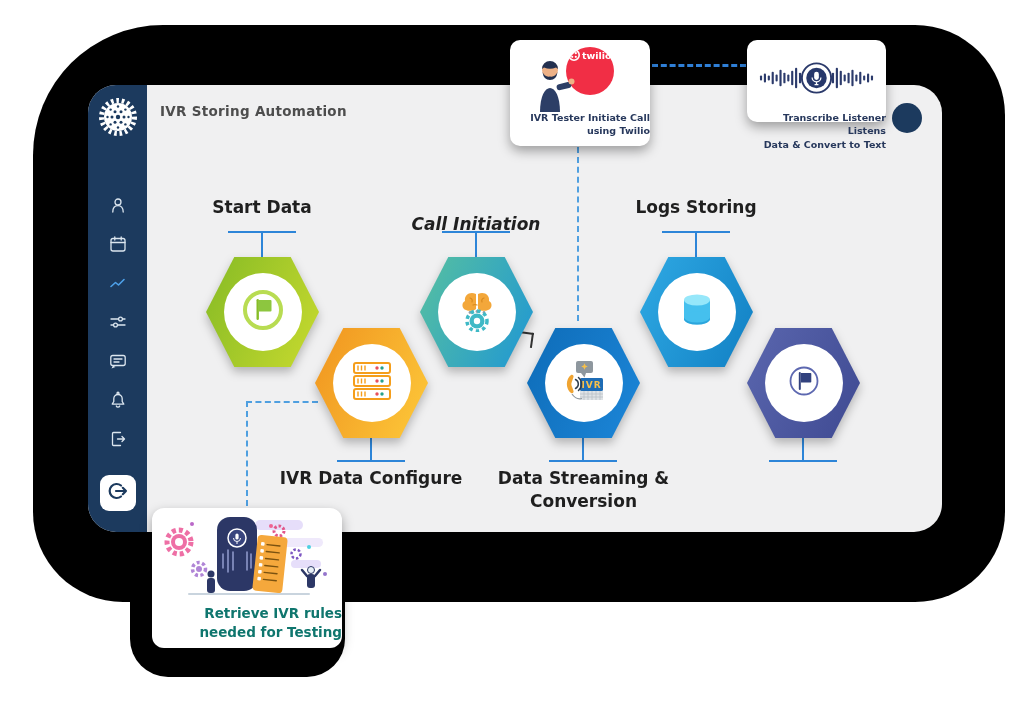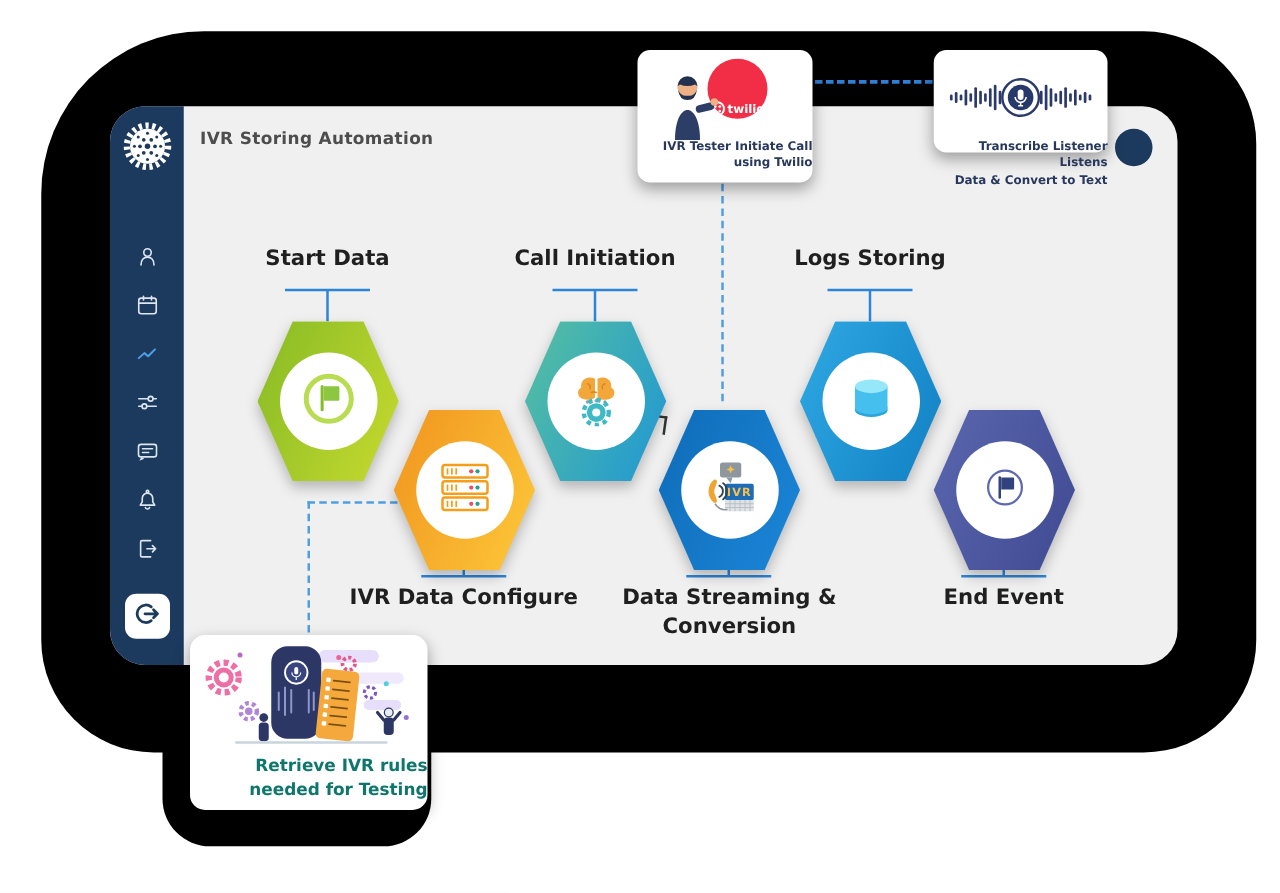--- a/index.html
+++ b/index.html
@@ -22,21 +22,21 @@
   .side-icons{margin-top:53px;display:flex;flex-direction:column;gap:19px;align-items:center;}
   .side-icon{width:20px;height:20px;cursor:pointer;}
   .logout-btn{margin-top:26px;width:36px;height:36px;background:#fff;border-radius:9px;
               display:flex;align-items:center;justify-content:center;cursor:pointer;}
 
   .title{left:160px;top:103px;font-size:13.5px;font-weight:bold;color:#4d4d4d;
          letter-spacing:.3px;z-index:4;}
   .avatar{left:892px;top:103px;width:30px;height:30px;border-radius:50%;background:#1c3a5e;z-index:4;}
 
   
-  .step{width:113px;height:128px;z-index:4;filter:drop-shadow(0 5px 5px rgba(0,0,0,.25));}
+  .step{width:113px;height:110px;z-index:4;filter:drop-shadow(0 5px 5px rgba(0,0,0,.25));}
   .hex{position:absolute;inset:0;clip-path:polygon(25% 0%,75% 0%,100% 50%,75% 100%,25% 100%,0% 50%);}
   .hex-start{background:linear-gradient(115deg,#86bb25,#c8da2f);}
   .hex-configure{background:linear-gradient(115deg,#f0941f,#fdc93a);}
   .hex-call{background:linear-gradient(115deg,#57c0a0,#1f97d4);}
   .hex-data{background:linear-gradient(115deg,#0e6cb8,#1c86d8);}
   .hex-logs{background:linear-gradient(115deg,#2fa9e3,#1180c4);}
   .hex-end{background:linear-gradient(115deg,#5a66ae,#3f4a92);}
   .hex-circle{position:absolute;left:50%;top:50%;transform:translate(-50%,-50%);
               width:78px;height:78px;background:#fff;border-radius:50%;
               display:flex;align-items:center;justify-content:center;}
@@ -51,21 +51,21 @@
         transform:rotate(8deg);z-index:4;}
 
   .steplabel{z-index:4;text-align:center;font-weight:bold;font-size:17px;color:#1f1f1f;line-height:1.35;}
 
   
   .card{background:#fff;border-radius:10px;box-shadow:0 5px 12px rgba(0,0,0,.35);z-index:6;cursor:pointer;}
   .card-caption{position:absolute;left:0;width:100%;text-align:right;font-weight:bold;
                 color:#27385c;white-space:pre-line;}
   .twilio-card{left:510px;top:40px;width:140px;height:106px;}
   .twilio-circle{position:absolute;left:56px;top:7px;width:48px;height:48px;border-radius:50%;
-                 background:#f12e45;display:flex;align-items:flex-end;justify-content:center;}
+                 background:#f12e45;display:flex;align-items:flex-start;justify-content:center;}
   .transcribe-card{left:747px;top:40px;width:139px;height:82px;}
   .retrieve-card{left:152px;top:508px;width:190px;height:140px;border-radius:12px;}
   .retrieve-card .card-caption{top:96px;font-size:13.5px;line-height:1.4;color:#0f766e;}
   .small-cap{top:71px;font-size:9.5px;line-height:1.4;}
 </style>
 </head>
 <body>
 
 <div class="stage">
 
@@ -159,39 +159,38 @@
 
   <div class="abs dash-top" style="left:652px;top:64px;width:94px;"></div>
   <div class="abs dash-v" style="left:577px;top:147px;height:174px;"></div>
   <div class="abs dash-h" style="left:246px;top:401px;width:72px;"></div>
   <div class="abs dash-v" style="left:246px;top:401px;height:105px;"></div>
 
   <div class="abs steplabel" style="left:162px;top:196px;width:200px;">Start Data</div>
   <div class="abs hline" style="left:228px;top:231px;width:68px;"></div>
   <div class="abs vline" style="left:261px;top:232px;height:25px;"></div>
 
-  <div class="abs steplabel" style="left:376px;top:196px;width:200px;">Call Initiation</div>
+  <div class="abs steplabel" style="left:376px;top:213px;width:200px;font-style:italic;">Call Initiation</div>
   <div class="abs hline" style="left:442px;top:231px;width:68px;"></div>
   <div class="abs vline" style="left:475px;top:232px;height:25px;"></div>
 
   <div class="abs steplabel" style="left:596px;top:196px;width:200px;">Logs Storing</div>
   <div class="abs hline" style="left:662px;top:231px;width:68px;"></div>
   <div class="abs vline" style="left:695px;top:232px;height:25px;"></div>
 
   <div class="abs vline" style="left:370px;top:438px;height:22px;"></div>
   <div class="abs hline" style="left:337px;top:460px;width:68px;"></div>
   <div class="abs steplabel" style="left:261px;top:467px;width:220px;">IVR Data Configure</div>
 
   <div class="abs vline" style="left:582px;top:438px;height:22px;"></div>
   <div class="abs hline" style="left:549px;top:460px;width:68px;"></div>
   <div class="abs steplabel" style="left:491px;top:467px;width:185px;">Data Streaming &amp; Conversion</div>
 
   <div class="abs vline" style="left:802px;top:438px;height:22px;"></div>
   <div class="abs hline" style="left:769px;top:460px;width:68px;"></div>
-  <div class="abs steplabel" style="left:693px;top:467px;width:220px;">End Event</div>
 
   <div class="abs chev" style="left:377px;top:332px;"></div>
   <div class="abs chev" style="left:518px;top:332px;"></div>
 
   <div class="abs step" style="left:206px;top:257px;">
     <div class="hex hex-start"></div>
     <div class="hex-circle">
       <span>
         <svg width="44" height="44" viewBox="0 0 44 44">
           <circle cx="22" cy="22" r="18" fill="none" stroke="#b8dc52" stroke-width="4"></circle>

